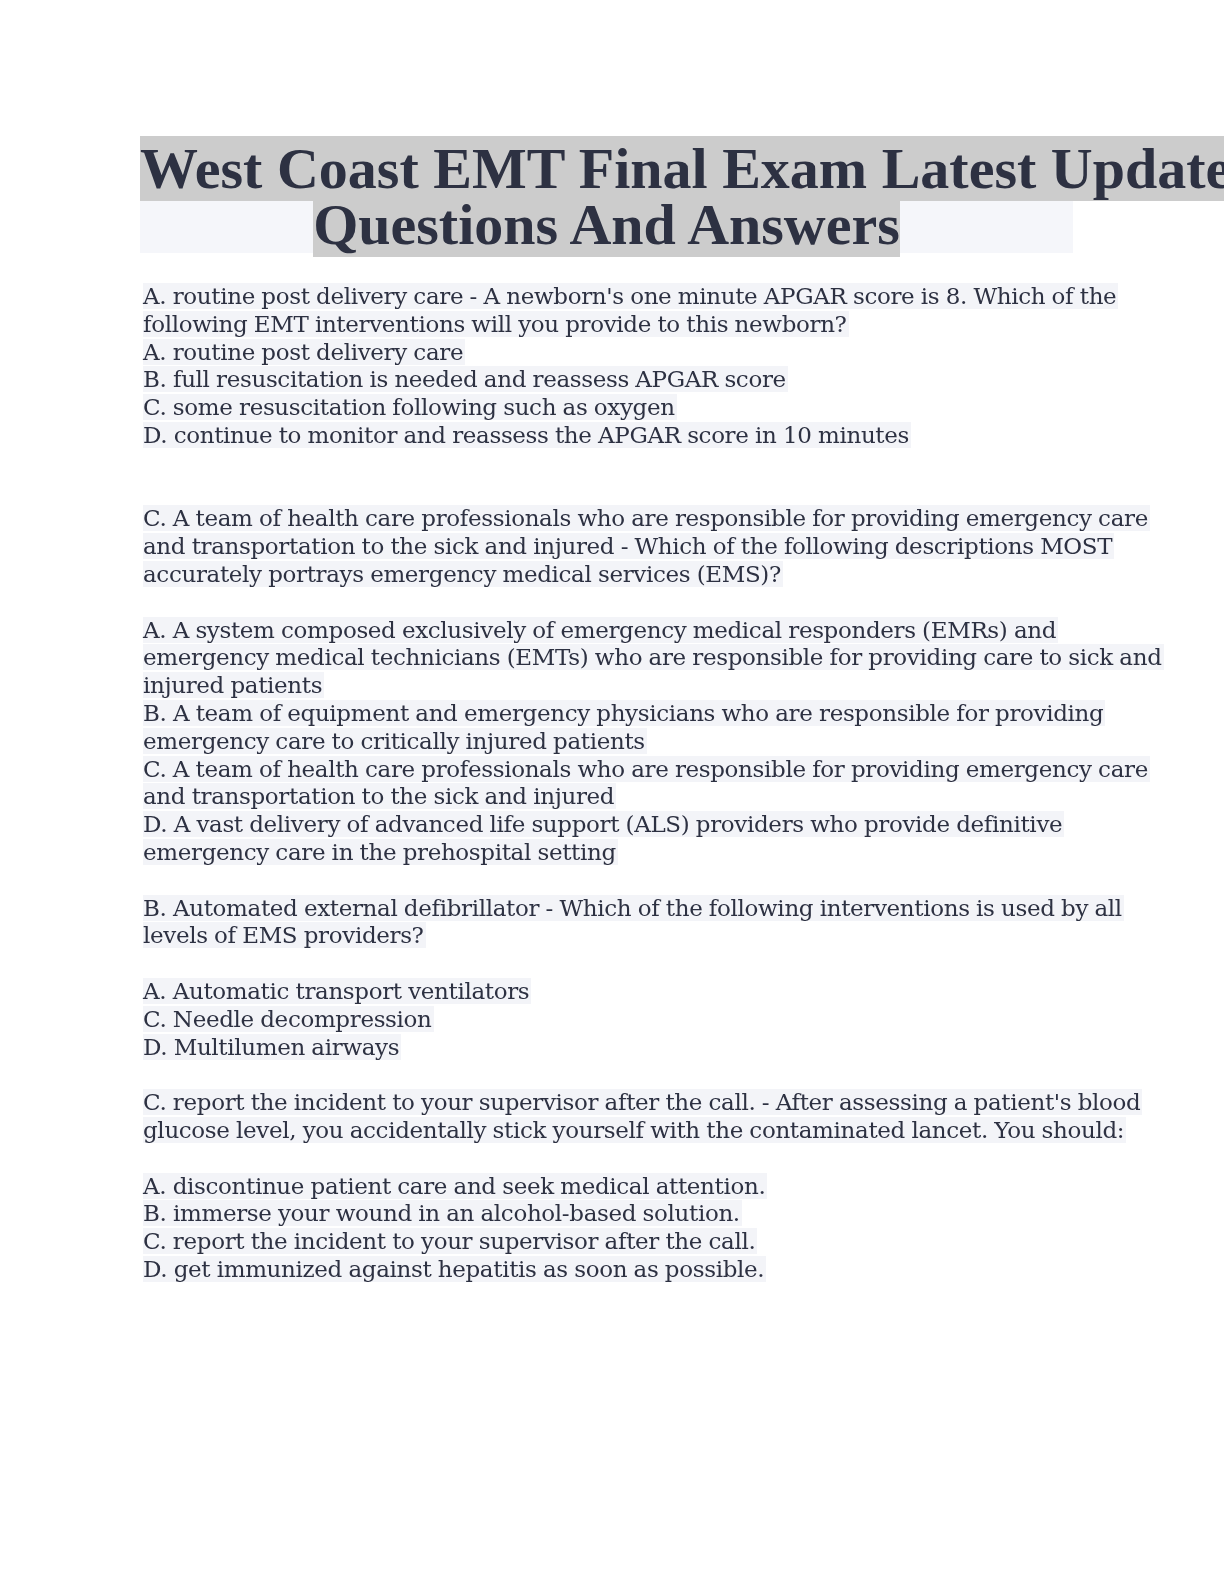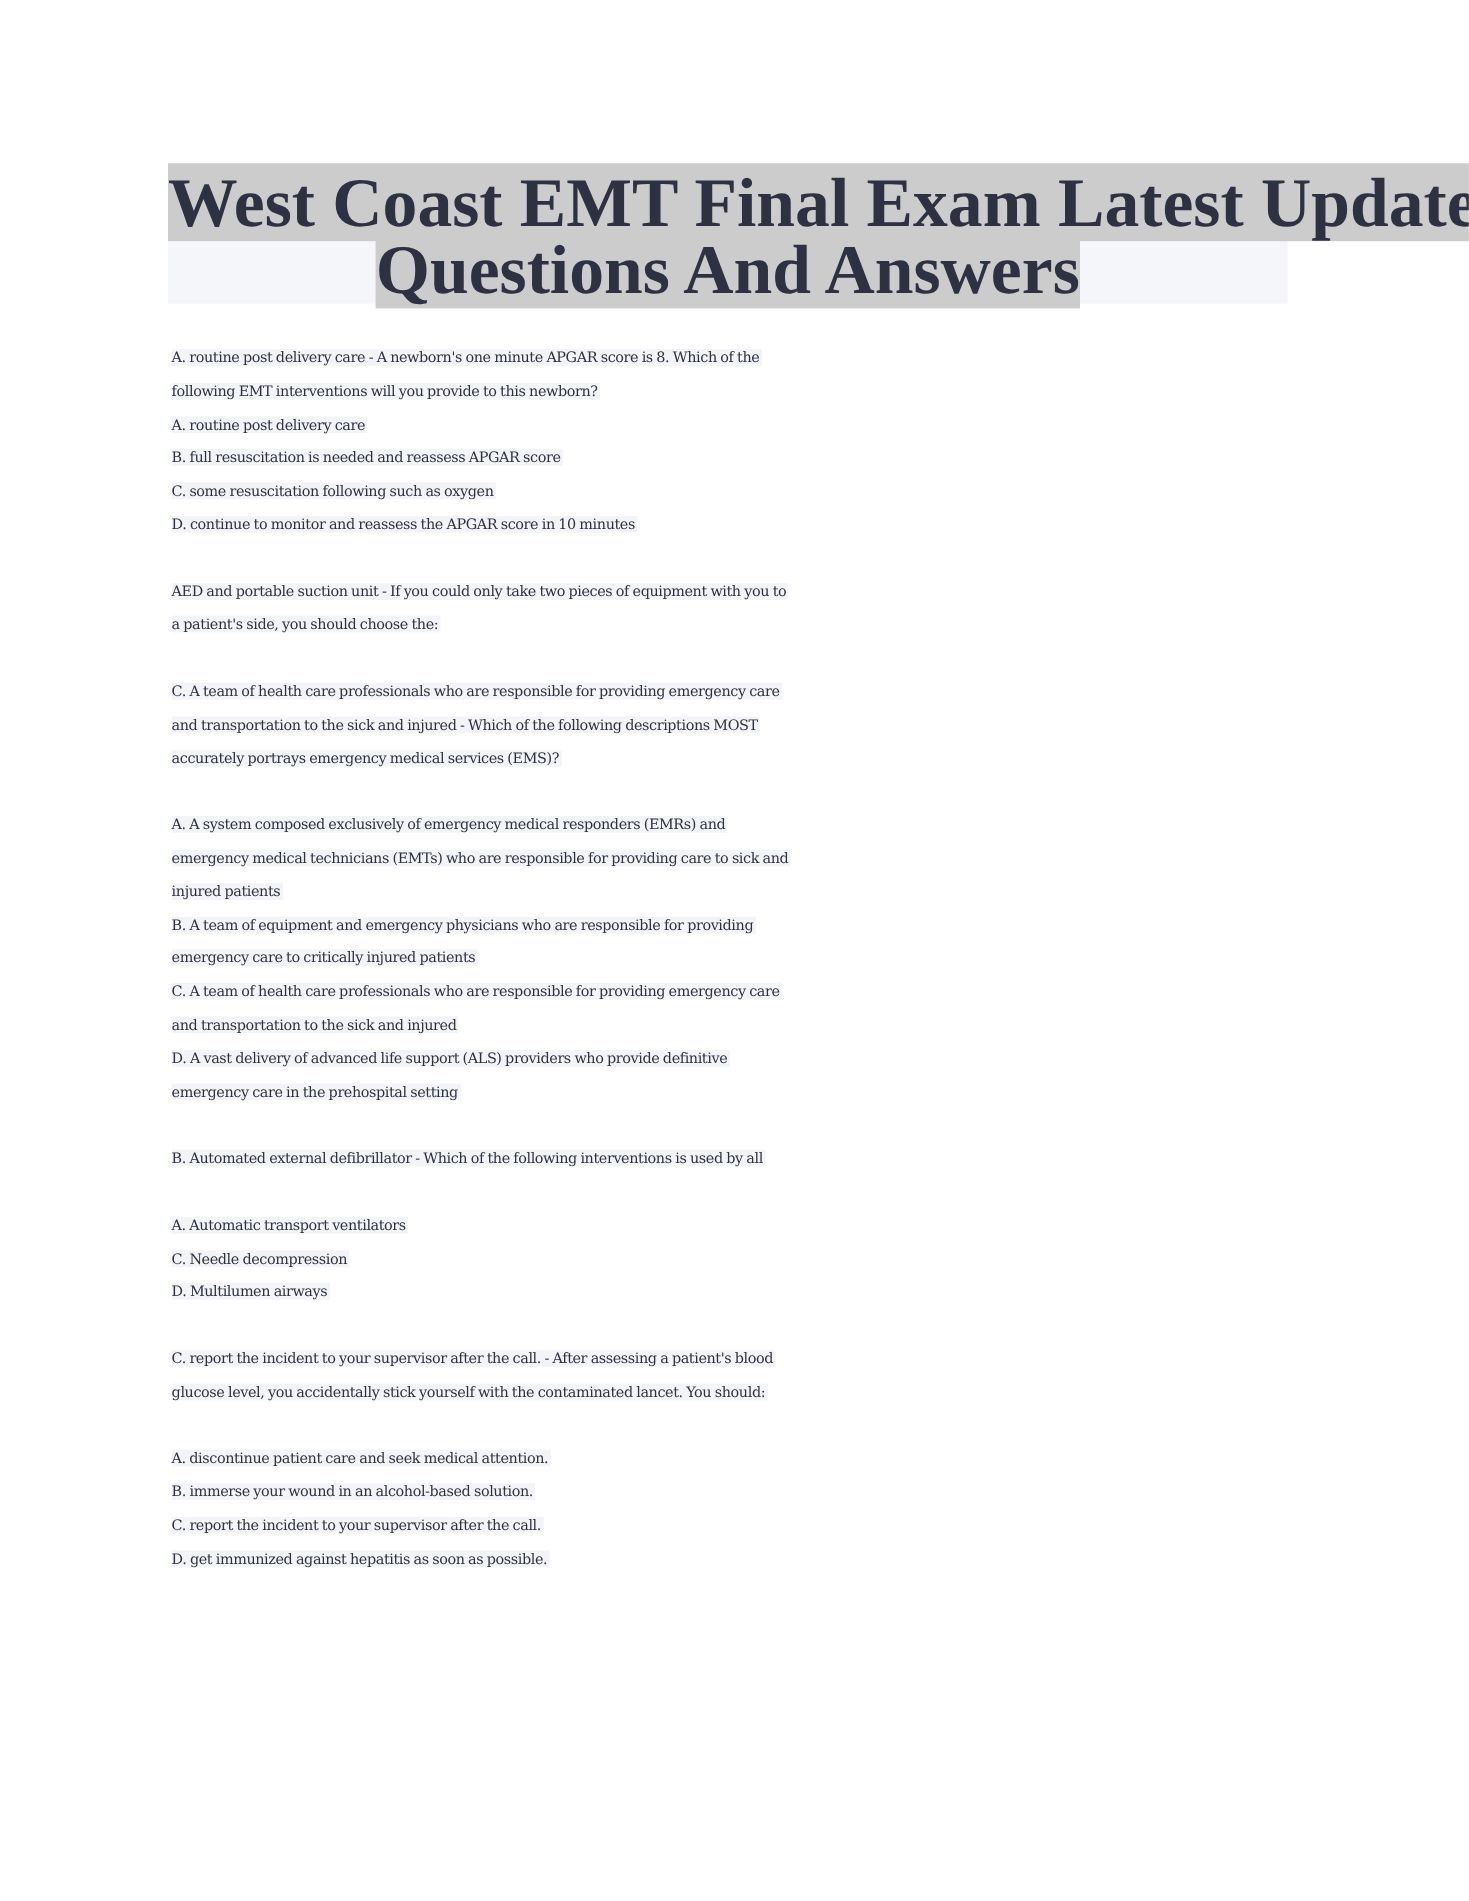--- a/index.html
+++ b/index.html
@@ -47,21 +47,21 @@
     }
     .line {
       display: block;
       height: 27.8px;
       line-height: 27.8px;
       white-space: nowrap;
     }
     .hl {
       background: #f3f4f8;
       font-family: "DejaVu Serif", serif;
-      font-size: 12px;
+      font-size: 23px;
       letter-spacing: -0.35px;
       word-spacing: -0.5px;
       color: #2d3142;
       padding-right: 2px;
     }
     .gap {
       display: block;
       height: 27.8px;
     }
   </style>
@@ -78,24 +78,20 @@
   <div>
     <span class="line"><span class="hl">A. routine post delivery care - A newborn's one minute APGAR score is 8. Which of the</span></span>
     <span class="line"><span class="hl">following EMT interventions will you provide to this newborn?</span></span>
     <span class="line"><span class="hl">A. routine post delivery care</span></span>
     <span class="line"><span class="hl">B. full resuscitation is needed and reassess APGAR score</span></span>
     <span class="line"><span class="hl">C. some resuscitation following such as oxygen</span></span>
     <span class="line"><span class="hl">D. continue to monitor and reassess the APGAR score in 10 minutes</span></span>
   </div>
   <span class="gap"></span>
 
-  <div>
-    <span class="line"><span class="hl">AED and portable suction unit - If you could only take two pieces of equipment with you to</span></span>
-    <span class="line"><span class="hl">a patient's side, you should choose the:</span></span>
-  </div>
   <span class="gap"></span>
 
   <div>
     <span class="line"><span class="hl">C. A team of health care professionals who are responsible for providing emergency care</span></span>
     <span class="line"><span class="hl">and transportation to the sick and injured - Which of the following descriptions MOST</span></span>
     <span class="line"><span class="hl">accurately portrays emergency medical services (EMS)?</span></span>
     <span class="gap"></span>
     <span class="line"><span class="hl">A. A system composed exclusively of emergency medical responders (EMRs) and</span></span>
     <span class="line"><span class="hl">emergency medical technicians (EMTs) who are responsible for providing care to sick and</span></span>
     <span class="line"><span class="hl">injured patients</span></span>
@@ -103,20 +99,21 @@
     <span class="line"><span class="hl">emergency care to critically injured patients</span></span>
     <span class="line"><span class="hl">C. A team of health care professionals who are responsible for providing emergency care</span></span>
     <span class="line"><span class="hl">and transportation to the sick and injured</span></span>
     <span class="line"><span class="hl">D. A vast delivery of advanced life support (ALS) providers who provide definitive</span></span>
     <span class="line"><span class="hl">emergency care in the prehospital setting</span></span>
   </div>
   <span class="gap"></span>
 
   <div>
     <span class="line"><span class="hl">B. Automated external defibrillator - Which of the following interventions is used by all</span></span>
+    <span class="line"><span class="hl">levels of EMS providers?</span></span>
     <span class="gap"></span>
     <span class="line"><span class="hl">A. Automatic transport ventilators</span></span>
     <span class="line"><span class="hl">C. Needle decompression</span></span>
     <span class="line"><span class="hl">D. Multilumen airways</span></span>
   </div>
   <span class="gap"></span>
 
   <div>
     <span class="line"><span class="hl">C. report the incident to your supervisor after the call. - After assessing a patient's blood</span></span>
     <span class="line"><span class="hl">glucose level, you accidentally stick yourself with the contaminated lancet. You should:</span></span>

